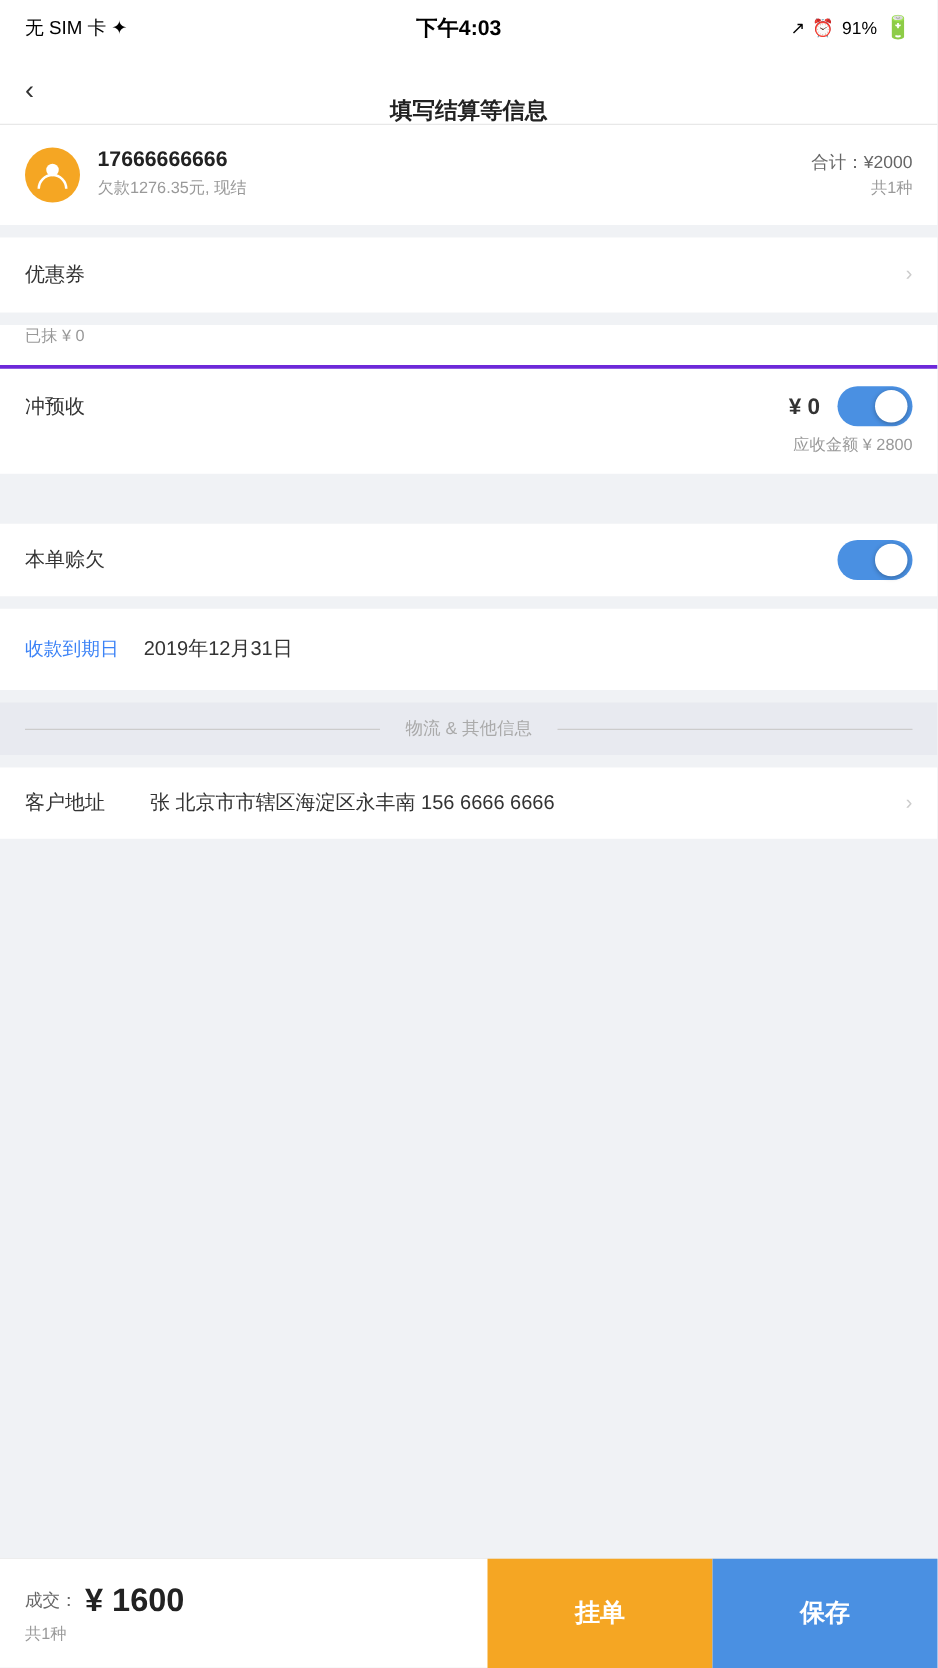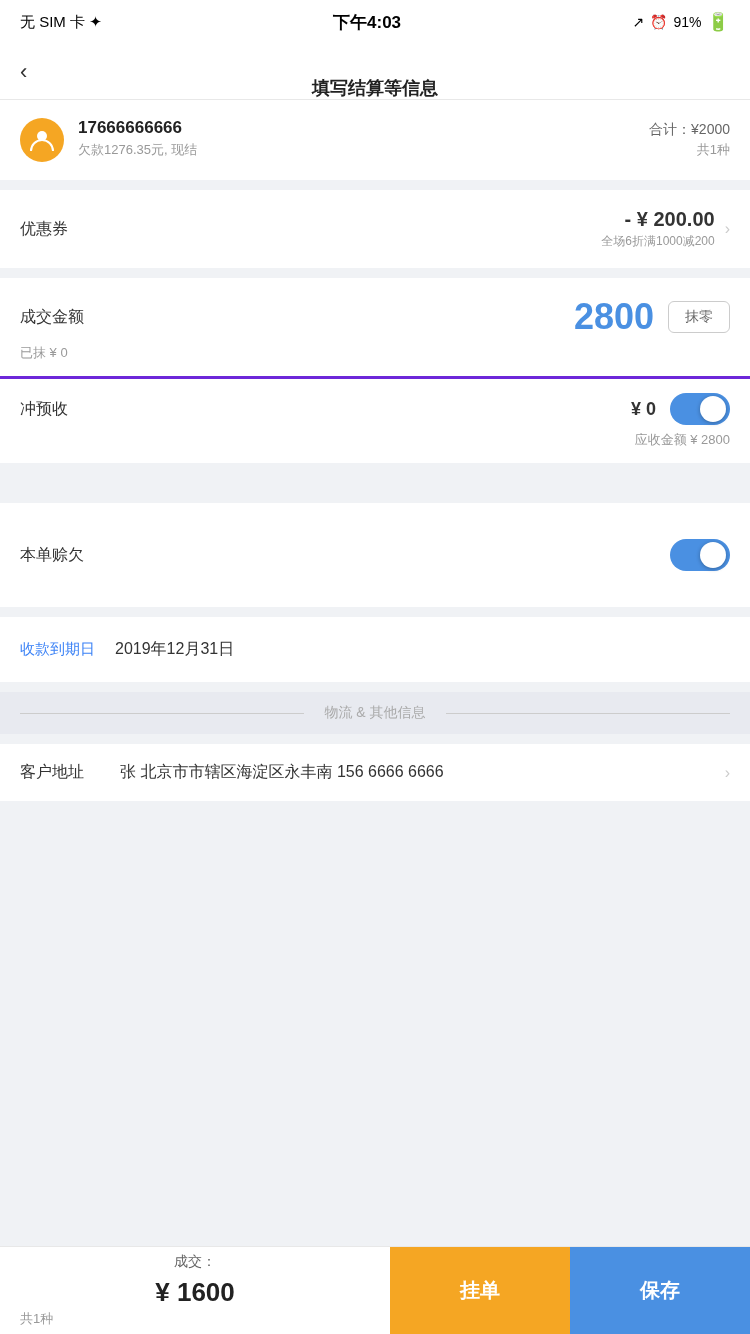--- a/index.html
+++ b/index.html
@@ -240,21 +240,21 @@
 
     
     .debt-section {
       background: #fff;
       margin-bottom: 10px;
     }
     .debt-row {
       display: flex;
       align-items: center;
       justify-content: space-between;
-      padding: 36px 20px;
+      padding: 13px 20px;
       margin-top: 40px;
     }
     .debt-label {
       font-size: 16px;
       color: #333;
     }
 
     
     .duedate-section {
       background: #fff;
@@ -343,21 +343,20 @@
     .bottom-summary {
       flex: 1;
       padding: 0 20px;
     }
     .bottom-summary-title {
       font-size: 14px;
       color: #666;
       display: flex;
       align-items: center;
       gap: 6px;
-      flex-direction: column;
     }
     .bottom-amount {
       font-size: 26px;
       font-weight: 700;
       color: #222;
     }
     .bottom-count {
       font-size: 13px;
       color: #999;
       margin-top: 2px;
@@ -426,37 +425,26 @@
     <div class="customer-right">
       <div class="total-label">合计：¥2000</div>
       <div class="total-count">共1种</div>
     </div>
   </div>
 
   <div class="section">
     <div class="row">
       <span class="row-label">优惠券</span>
       <div class="row-right">
-        <div>
-          <div class="coupon-amount">- ¥ 200.00</div>
-          <div class="coupon-desc">全场6折满1000减200</div>
-        </div>
         <span class="chevron">›</span>
       </div>
     </div>
   </div>
 
   <div class="amount-section">
-    <div class="amount-row">
-      <span class="amount-label">成交金额</span>
-      <div class="amount-right">
-        <span class="amount-value">2800</span>
-        <button class="round-btn">抹零</button>
-      </div>
-    </div>
     <div class="erased-row">
       <span>已抹  ¥ 0</span>
     </div>
 
     <div class="prepay-row">
       <span class="prepay-label">冲预收</span>
       <div class="prepay-right">
         <div>
           <div class="prepay-amount">¥ 0</div>
         </div>

